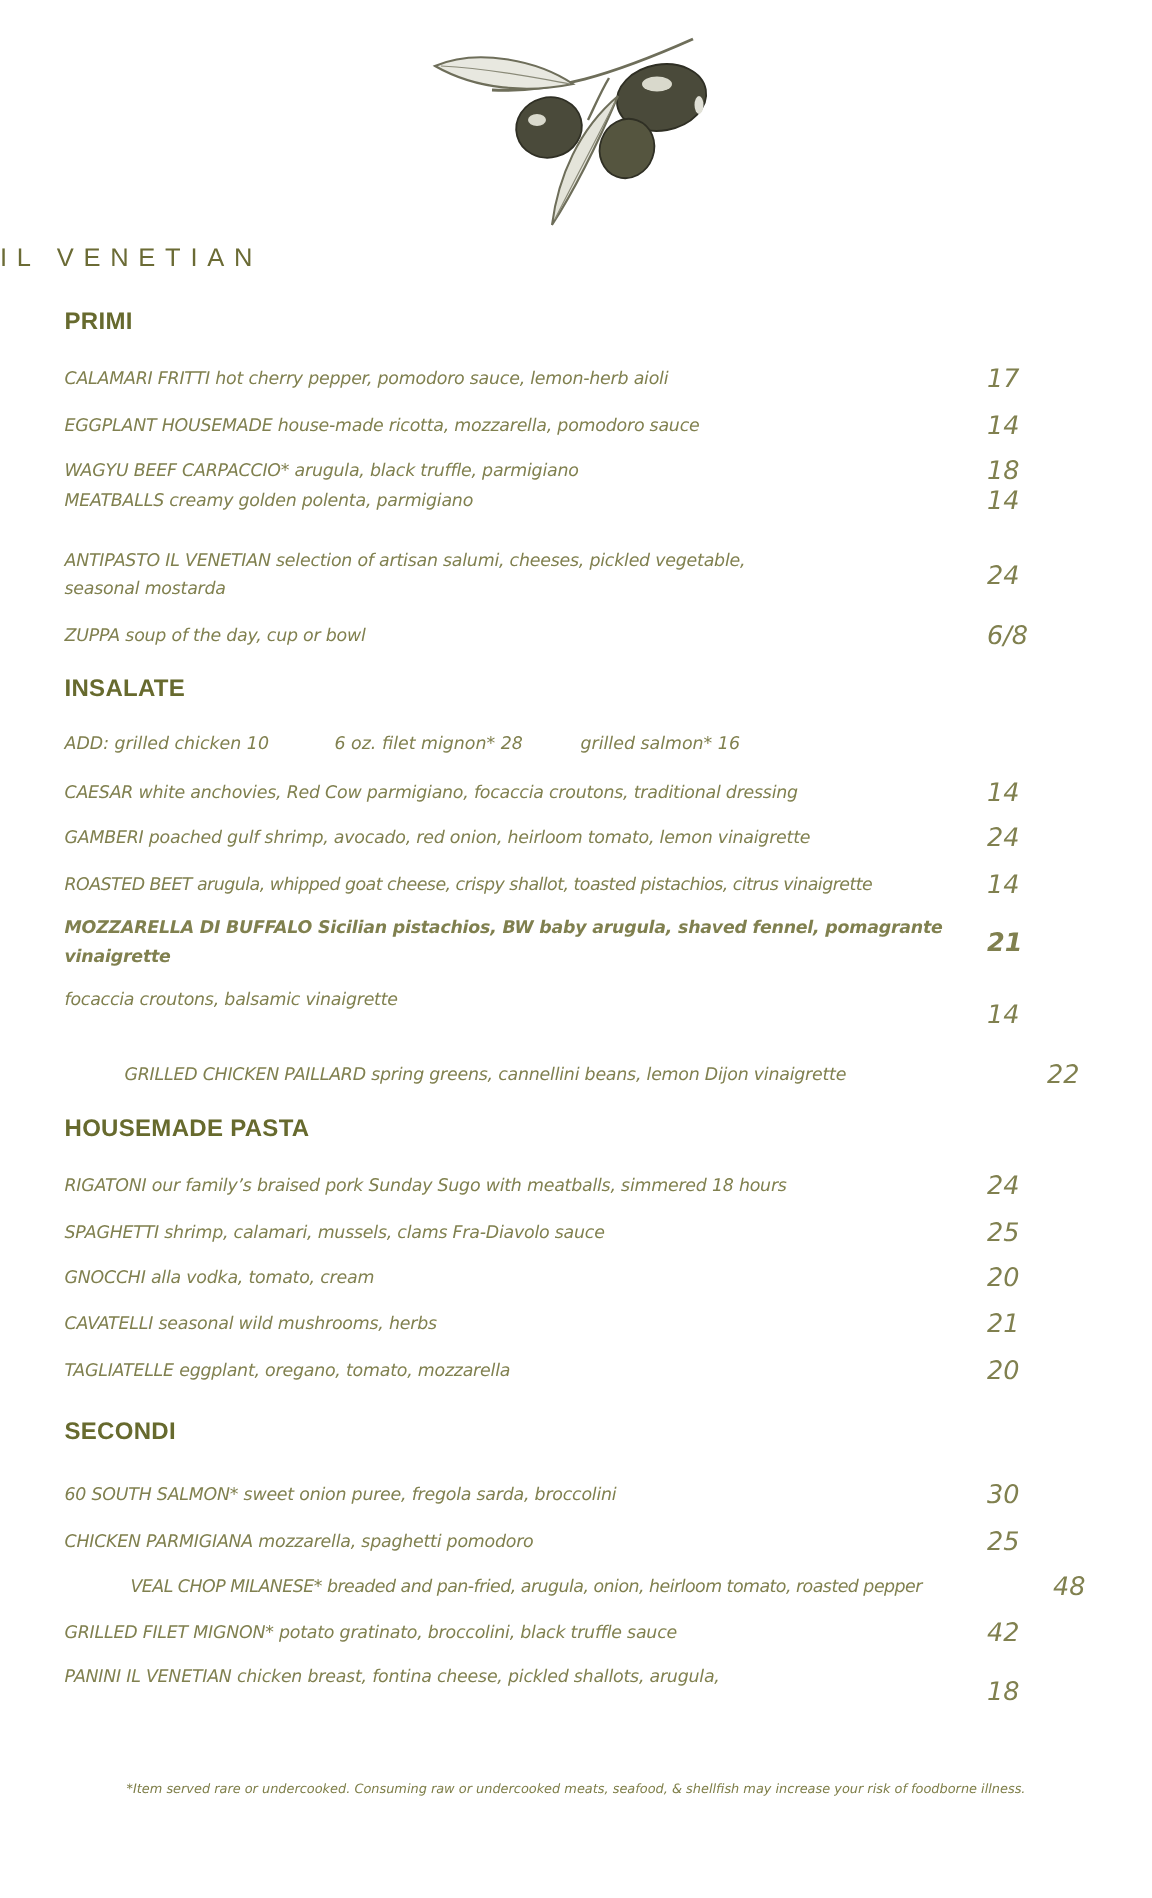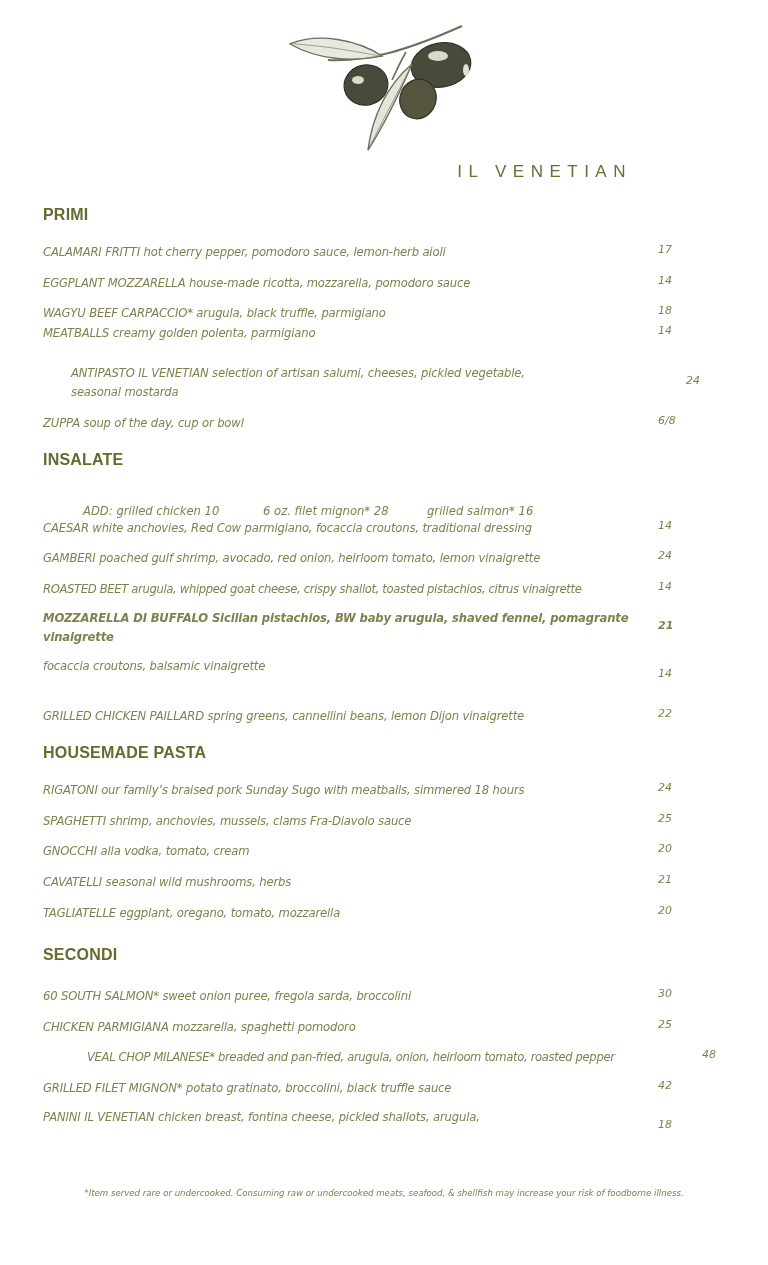--- a/index.html
+++ b/index.html
@@ -1,29 +1,29 @@
 <!DOCTYPE html>
 <html><head>
 <meta charset="utf-8">
 <style>
   html, body { margin: 0; padding: 0; background: #ffffff; }
   body { width: 768px; height: 1265px; position: relative; overflow: hidden;
          font-family: "DejaVu Sans", sans-serif; color: #7a7a45; }
   .logo { position: absolute; left: 288px; top: 22px; width: 190px; height: 132px; }
-  .brand { position: absolute; left: 0; width: 632px; top: 162px; text-align: right;
+  .brand { position: absolute; left: 0; width: 632px; top: 162px; text-align: left;
            font-family: "Liberation Sans", sans-serif; font-size: 17px; letter-spacing: 6.5px;
            color: #6b6b35; }
   .section-title { position: absolute; left: 43px; font-family: "Liberation Sans", sans-serif;
            font-weight: bold; font-size: 16px; color: #676a2e; letter-spacing: 0.2px; }
   .item { position: absolute; left: 43px; width: 640px; }
   .desc { font-family: "DejaVu Sans", sans-serif; font-style: italic; font-size: 11.6px;
           line-height: 19px; color: #80804f; width: 595px; letter-spacing: -0.15px; }
   .price { position: absolute; left: 615px; font-family: "DejaVu Sans", sans-serif;
-           font-style: italic; font-size: 11px; color: #80804f; }
-  .addon { position: absolute; top: 16px; font-style: italic; font-size: 11.6px; color: #80804f; white-space: nowrap; margin-left: 40px; }
+           font-style: italic; font-size: 17px; color: #80804f; }
+  .addon { position: absolute; top: 0; font-style: italic; font-size: 11.6px; color: #80804f; white-space: nowrap; }
   .footnote { position: absolute; left: 0; width: 768px; top: 1188px; text-align: center;
               font-style: italic; font-size: 8.6px; color: #7e7e48; }
 </style>
 </head>
 <body>
 
 <svg class="logo" viewBox="0 0 190 132">
 
   <path d="M40 38 C80 40 120 28 174 4" stroke="#6e6e5a" stroke-width="2" fill="none"></path>
   <path d="M118 30 C112 40 108 50 104 58" stroke="#6e6e5a" stroke-width="1.6" fill="none"></path>
@@ -44,32 +44,32 @@
 
 <div class="brand">IL VENETIAN</div>
 
 <div class="section-title" style="top:206px;">PRIMI</div>
 
 <div class="item" style="top:243px;">
   <div class="desc">CALAMARI FRITTI hot cherry pepper, pomodoro sauce, lemon-herb aioli</div>
   <div class="price" style="top:0;">17</div>
 </div>
 <div class="item" style="top:274px;">
-  <div class="desc">EGGPLANT MOZZARELLA house-made ricotta, mozzarella, pomodoro sauce</div>
+  <div class="desc">EGGPLANT HOUSEMADE house-made ricotta, mozzarella, pomodoro sauce</div>
   <div class="price" style="top:0;">14</div>
 </div>
 <div class="item" style="top:304px;">
   <div class="desc">WAGYU BEEF CARPACCIO* arugula, black truffle, parmigiano</div>
   <div class="price" style="top:0;">18</div>
 </div>
 <div class="item" style="top:324px;">
   <div class="desc">MEATBALLS creamy golden polenta, parmigiano</div>
   <div class="price" style="top:0;">14</div>
 </div>
-<div class="item" style="top:364px;margin-left:28px;">
+<div class="item" style="top:364px;">
   <div class="desc">ANTIPASTO IL VENETIAN selection of artisan salumi, cheeses, pickled vegetable,</div>
   <div class="desc">seasonal mostarda</div>
   <div class="price" style="top:10px;">24</div>
 </div>
 <div class="item" style="top:414px;">
   <div class="desc">ZUPPA soup of the day, cup or bowl</div>
   <div class="price" style="top:0;">6/8</div>
 </div>
 
 <div class="section-title" style="top:451px;">INSALATE</div>
@@ -93,33 +93,33 @@
 </div>
 <div class="item" style="top:609px;font-weight:bold;">
   <div class="desc">MOZZARELLA DI BUFFALO  Sicilian pistachios, BW baby arugula, shaved fennel, pomagrante</div>
   <div class="desc">vinaigrette</div>
   <div class="price" style="top:10px;">21</div>
 </div>
 <div class="item" style="top:657px;">
   <div class="desc">focaccia croutons, balsamic vinaigrette</div>
   <div class="price" style="top:10px;">14</div>
 </div>
-<div class="item" style="top:707px;">
+<div class="item" style="top:707px;margin-left:40px;">
   <div class="desc">GRILLED CHICKEN PAILLARD spring greens, cannellini beans, lemon Dijon vinaigrette</div>
   <div class="price" style="top:0;">22</div>
 </div>
 
 <div class="section-title" style="top:744px;">HOUSEMADE PASTA</div>
 
 <div class="item" style="top:781px;">
   <div class="desc">RIGATONI our family’s braised pork Sunday Sugo with meatballs, simmered 18 hours</div>
   <div class="price" style="top:0;">24</div>
 </div>
 <div class="item" style="top:812px;">
-  <div class="desc">SPAGHETTI shrimp, anchovies, mussels, clams Fra-Diavolo sauce</div>
+  <div class="desc">SPAGHETTI shrimp, calamari, mussels, clams Fra-Diavolo sauce</div>
   <div class="price" style="top:0;">25</div>
 </div>
 <div class="item" style="top:842px;">
   <div class="desc">GNOCCHI alla vodka, tomato, cream</div>
   <div class="price" style="top:0;">20</div>
 </div>
 <div class="item" style="top:873px;">
   <div class="desc">CAVATELLI seasonal wild mushrooms, herbs</div>
   <div class="price" style="top:0;">21</div>
 </div>

